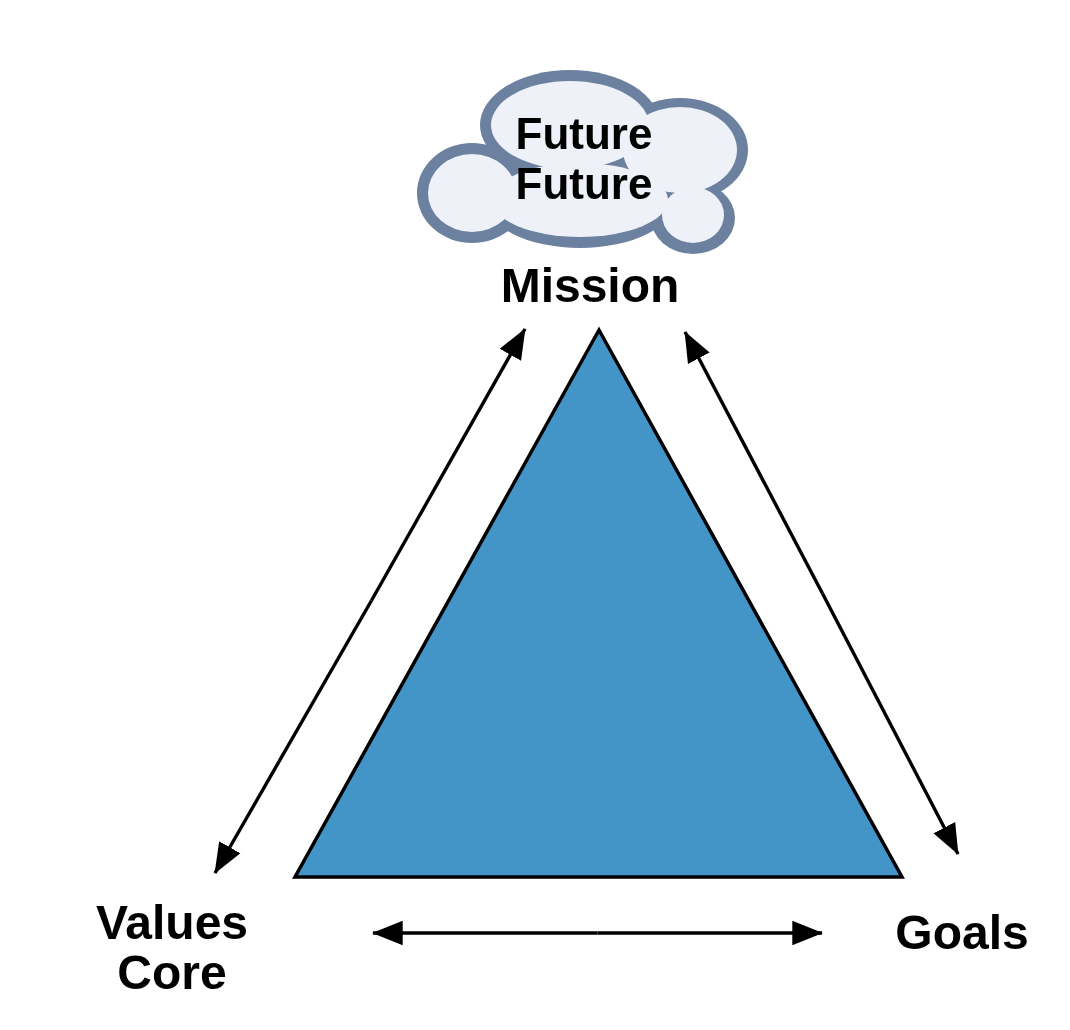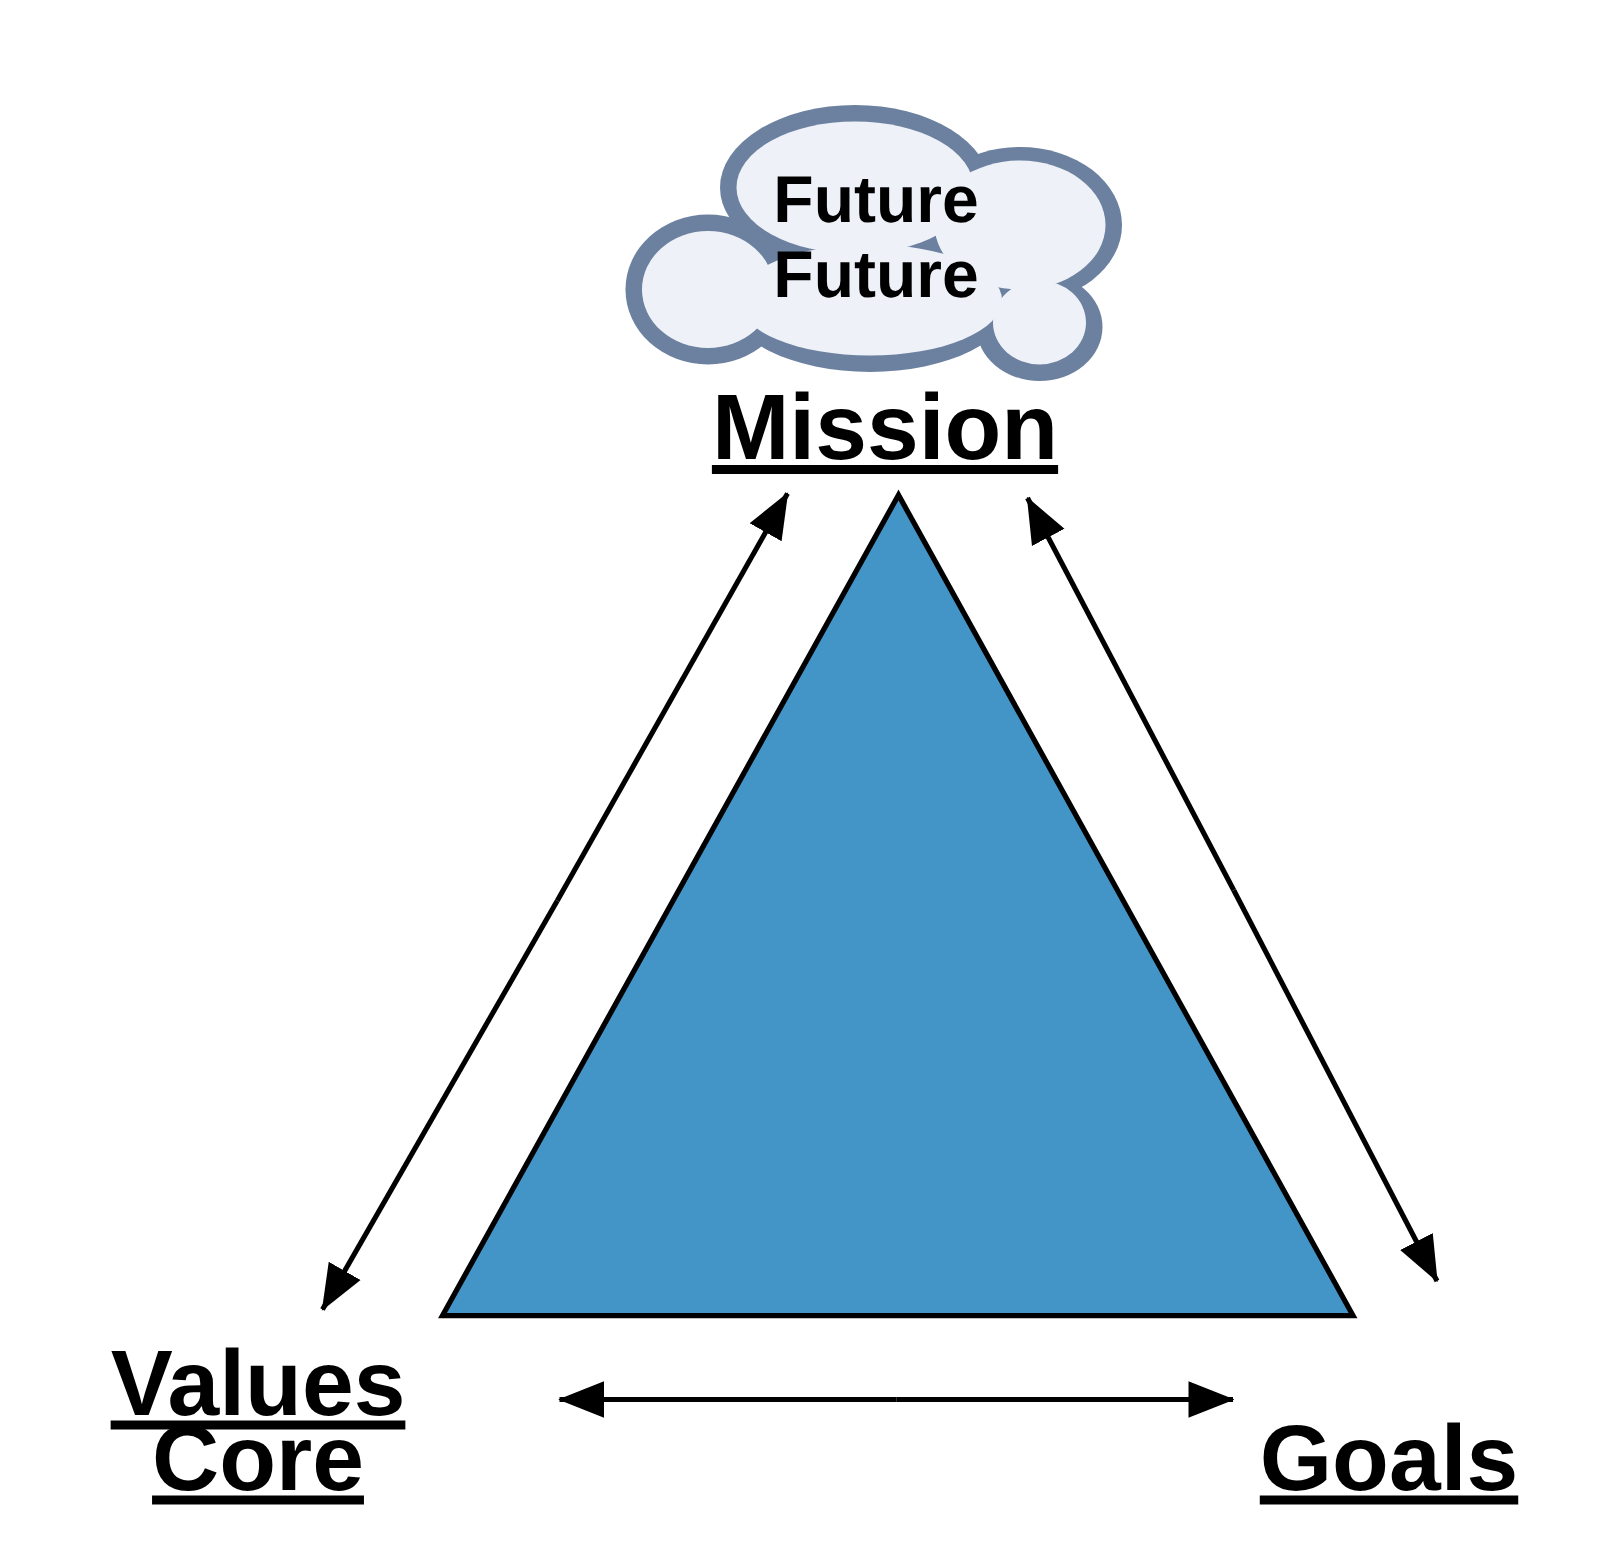--- a/index.html
+++ b/index.html
@@ -37,21 +37,21 @@
   .label {
     position: absolute;
     transform: translateX(-50%);
     color: var(--text-color, #000000);
     font-weight: bold;
     text-align: center;
     white-space: nowrap;
     line-height: 50px;
   }
   .label-cloud  { font-size: 44px; text-align: center; }
-  .label-main   { font-size: 62px; text-decoration: underline; }
+  .label-main   { font-size: 48px; }
 </style>
 </head>
 <body>
 
 <div class="canvas">
 
   <svg width="1070" height="1030" viewBox="0 0 1070 1030">
     <defs>
       <marker id="ah" viewBox="0 0 10 10" refX="9.7" refY="5" markerWidth="9" markerHeight="9" orient="auto">
         <path d="M 0 1 L 10 5 L 0 9 Z"></path>
@@ -94,15 +94,15 @@
     <div>Future</div>
   </div>
 
   <div class="label label-main" style="left:590px; top:261px;">Mission</div>
 
   <div class="label label-main" style="left:172px; top:898px;">
     <div>Values</div>
     <div>Core</div>
   </div>
 
-  <div class="label label-main" style="left:926px; top:908px;margin-top:40px;">Goals</div>
+  <div class="label label-main" style="left:962px; top:908px;">Goals</div>
 
 </div>
 
 </body></html>

